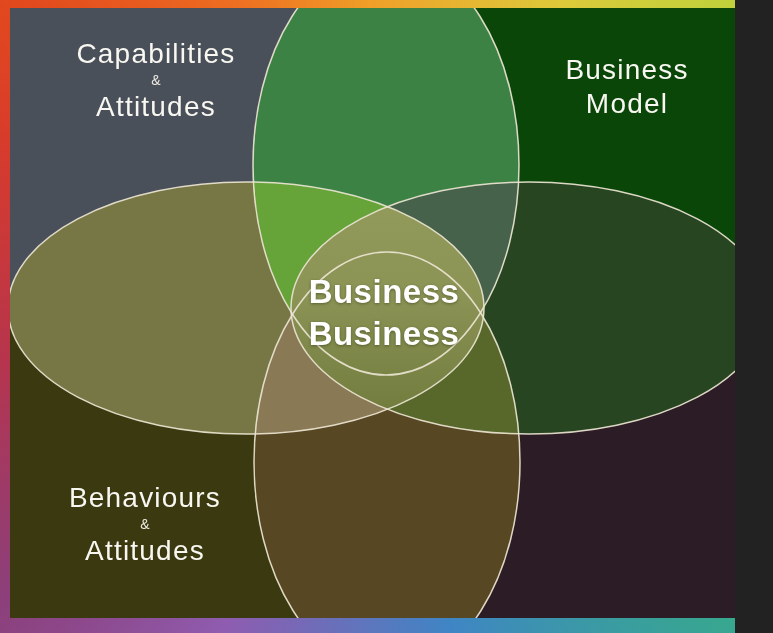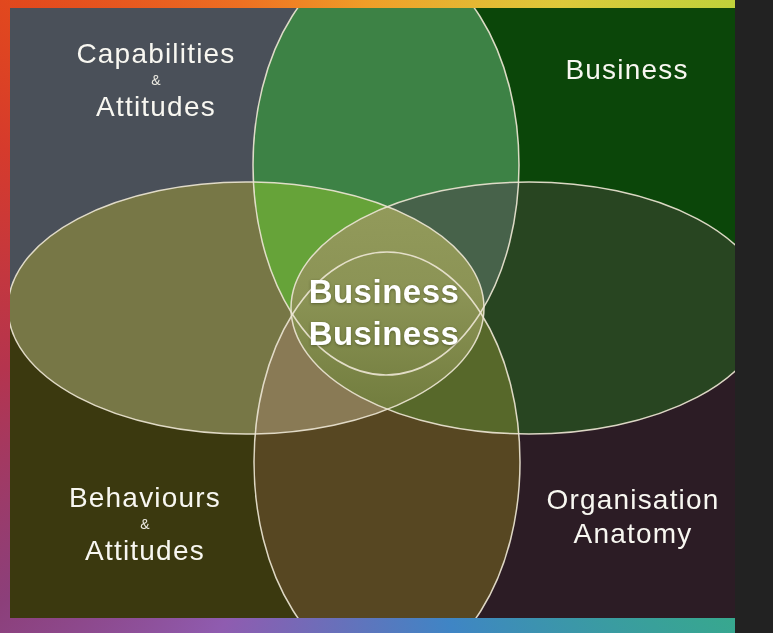--- a/index.html
+++ b/index.html
@@ -103,31 +103,28 @@
     </svg>
 
     <div class="qlabel" style="left:146px;top:29px">
       <div>Capabilities</div>
       <div class="amp">&amp;</div>
       <div>Attitudes</div>
     </div>
 
     <div class="qlabel" style="left:617px;top:45px">
       <div>Business</div>
+      <div>Model</div>
     </div>
 
     <div class="qlabel" style="left:135px;top:473px">
       <div>Behaviours</div>
       <div class="amp">&amp;</div>
       <div>Attitudes</div>
     </div>
 
-    <div class="qlabel" style="left:623px;top:475px">
-      <div>Organisation</div>
-      <div>Anatomy</div>
-    </div>
 
     <div class="clabel" style="left:374px;top:263px">
       <div>Business</div>
       <div>Business</div>
     </div>
   </div>
 </div>
 
 </body></html>

